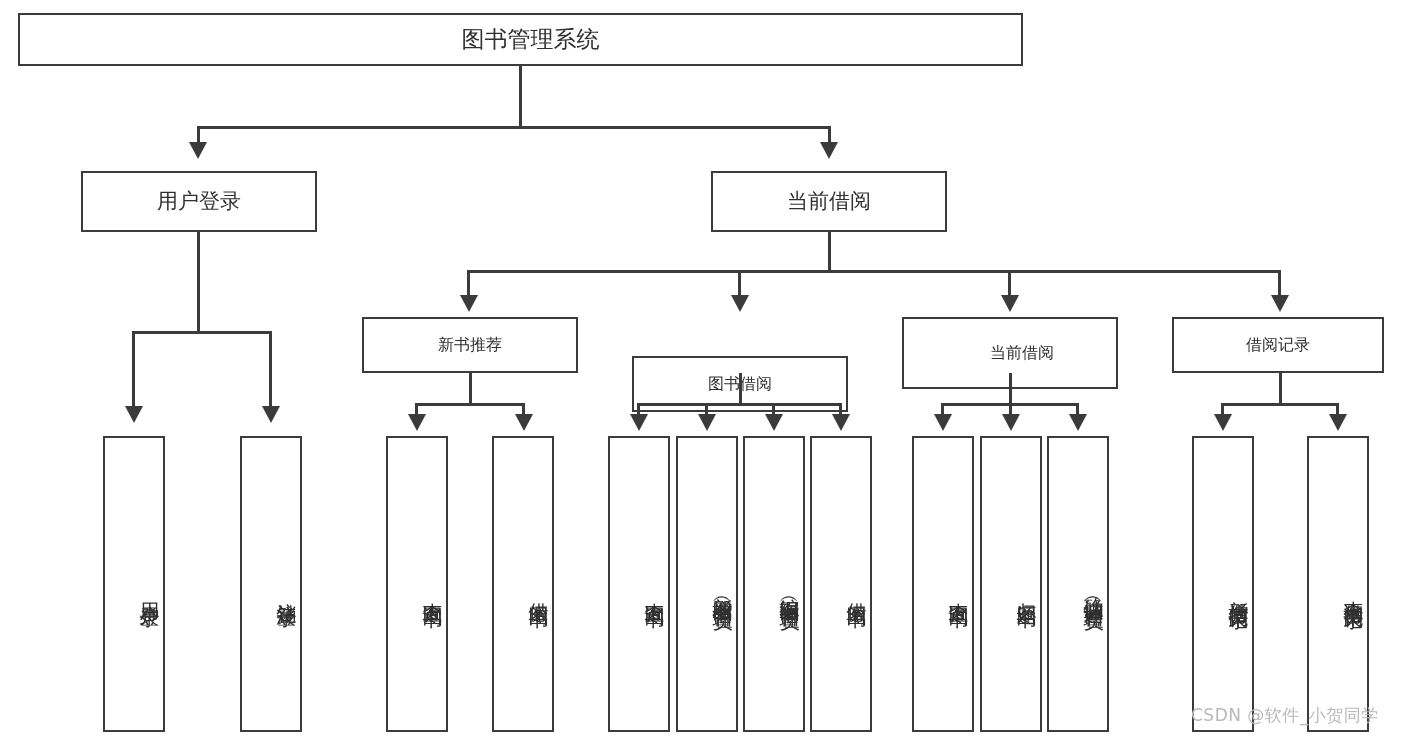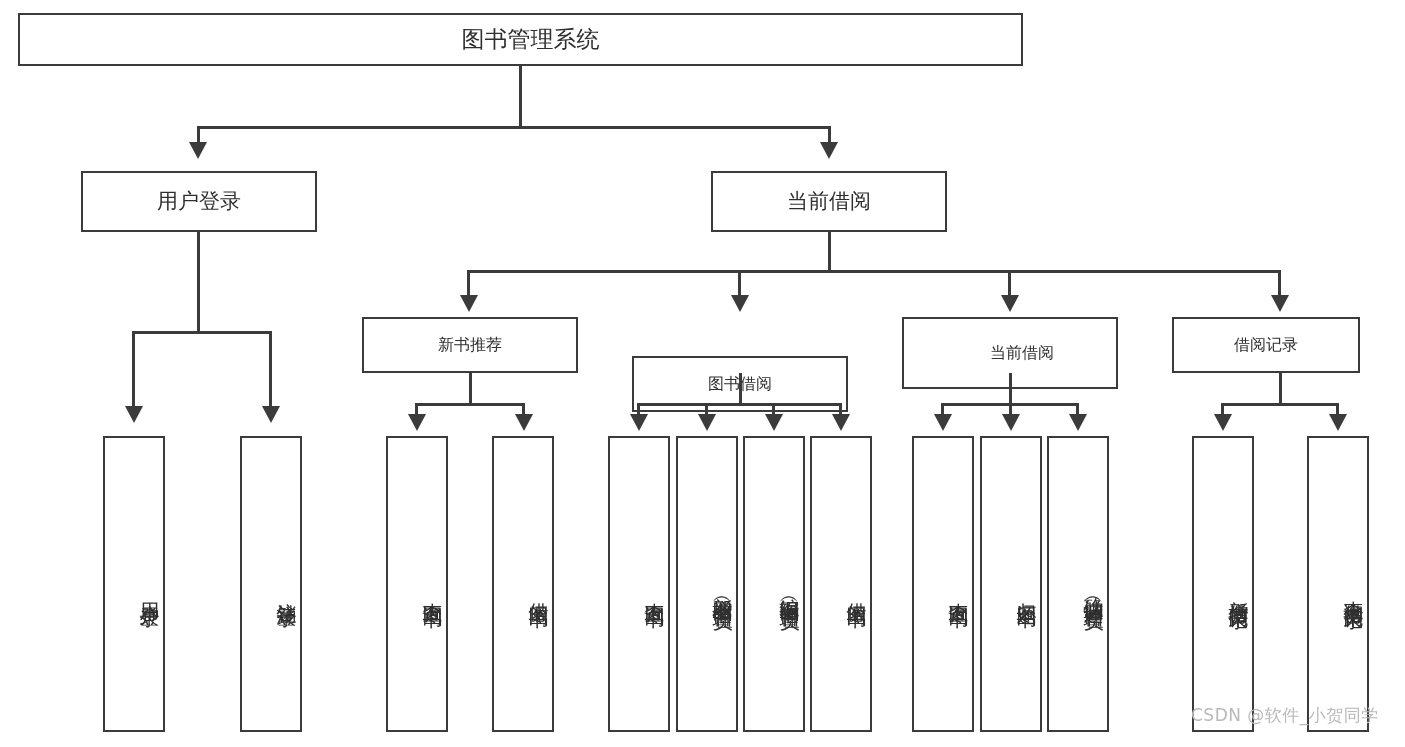--- a/index.html
+++ b/index.html
@@ -123,21 +123,21 @@
 
   <div class="node lvl3" style="left:362px; top:317px; width:216px; height:56px;">
     <span class="label">新书推荐</span>
   </div>
   <div class="node lvl3" style="left:632px; top:317px; width:216px; height:56px;margin-top:39px;">
     <span class="label">图书借阅</span>
   </div>
   <div class="node lvl3" style="left:902px; top:317px; width:216px; height:72px;padding-left:24px;">
     <span class="label">当前借阅</span>
   </div>
-  <div class="node lvl3" style="left:1172px; top:317px; width:188px; height:56px;">
+  <div class="node lvl3" style="left:1172px; top:317px; width:212px; height:56px;">
     <span class="label">借阅记录</span>
   </div>
 
   <div class="vline" style="left:469px; top:373px; width:3px; height:32px;"></div>
   <div class="hline" style="left:415px; top:403px; width:110px; height:3px;"></div>
   <div class="vline" style="left:415px; top:403px; width:3px; height:14px;"></div>
   <div class="arrow" style="left:408px; top:414px;"></div>
   <div class="vline" style="left:522px; top:403px; width:3px; height:14px;"></div>
   <div class="arrow" style="left:515px; top:414px;"></div>
 

